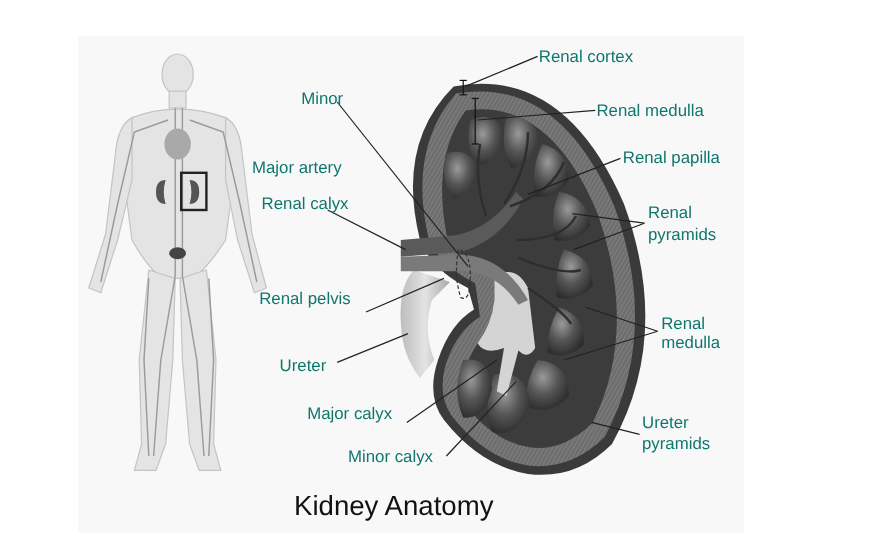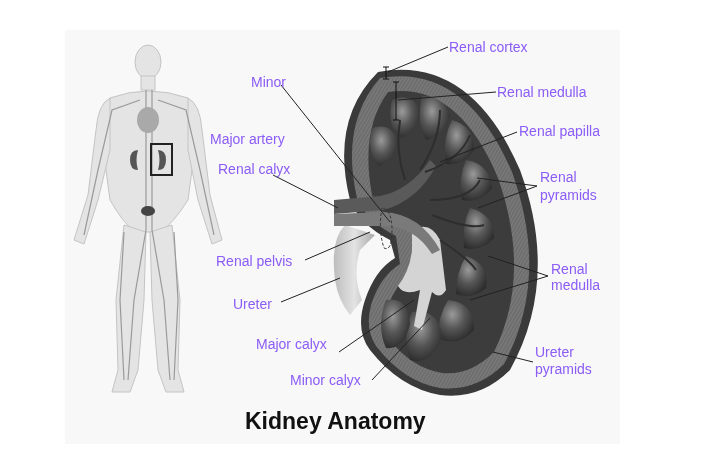--- a/index.html
+++ b/index.html
@@ -1,21 +1,21 @@
 <!DOCTYPE html>
 <html><head>
 <meta charset="utf-8">
 <style>
   html, body { margin: 0; padding: 0; background: #ffffff; }
   body { width: 726px; height: 449px; position: relative; overflow: hidden;
          font-family: "Liberation Sans", sans-serif; }
   .panel { position: absolute; left: 65px; top: 30px; width: 555px; height: 414px; background: #f8f8f8; }
   svg.art { position: absolute; left: 0; top: 0; width: 726px; height: 449px; }
-  .lbl { position: absolute; font-size: 14px; color: #8b5cf6; line-height: 17px; white-space: nowrap; }
-  .title { position: absolute; left: 245px; top: 408px; font-size: 23px; font-weight: bold; color: #111; white-space: nowrap; }
+  .lbl { position: absolute; font-size: 14px; color: #0f766e; line-height: 17px; white-space: nowrap; }
+  .title { position: absolute; left: 245px; top: 408px; font-size: 23px; font-weight: normal; color: #111; white-space: nowrap; }
 </style>
 </head>
 <body>
 
 <div class="panel"></div>
 
 <svg class="art" viewBox="0 0 726 449">
   <defs>
     <radialGradient id="pyr" cx="40%" cy="35%" r="70%">
       <stop offset="0" stop-color="#9a9a9a"></stop>
@@ -129,21 +129,21 @@
 </svg>
 
 <div class="lbl" style="left:449px;top:39px">Renal cortex</div>
 <div class="lbl" style="left:251px;top:74px">Minor</div>
 <div class="lbl" style="left:497px;top:84px">Renal medulla</div>
 <div class="lbl" style="left:210px;top:131px">Major artery</div>
 <div class="lbl" style="left:519px;top:123px">Renal papilla</div>
 <div class="lbl" style="left:218px;top:161px">Renal calyx</div>
 <div class="lbl" style="left:540px;top:169px">Renal</div>
 <div class="lbl" style="left:540px;top:187px">pyramids</div>
-<div class="lbl" style="left:216px;top:253px">Renal pelvis</div>
+<div class="lbl" style="left:216px;top:240px">Renal pelvis</div>
 <div class="lbl" style="left:551px;top:261px">Renal</div>
 <div class="lbl" style="left:551px;top:277px">medulla</div>
 <div class="lbl" style="left:233px;top:296px">Ureter</div>
 <div class="lbl" style="left:256px;top:336px">Major calyx</div>
 <div class="lbl" style="left:535px;top:344px">Ureter</div>
 <div class="lbl" style="left:535px;top:361px">pyramids</div>
 <div class="lbl" style="left:290px;top:372px">Minor calyx</div>
 
 <div class="title">Kidney Anatomy</div>
 

